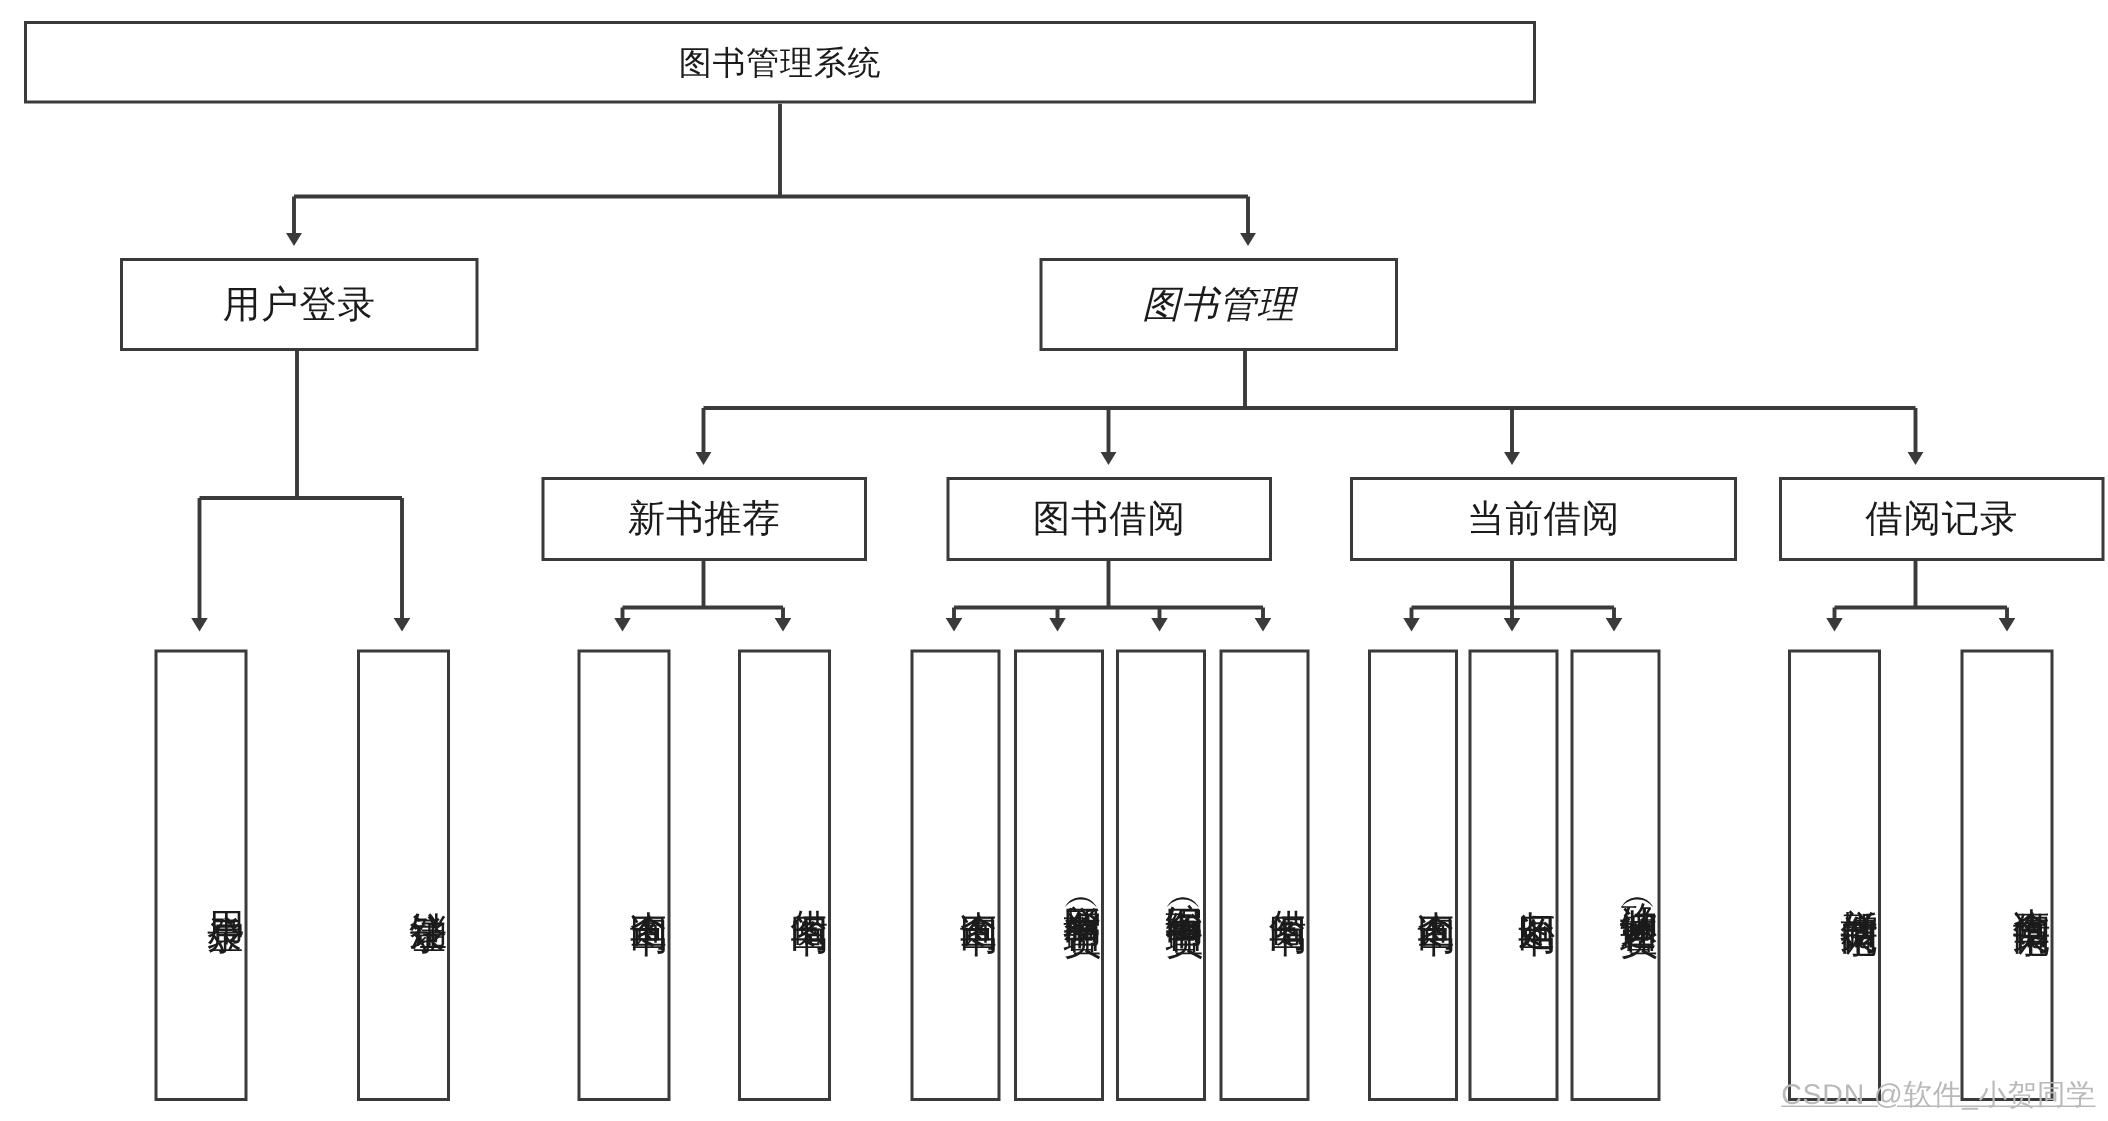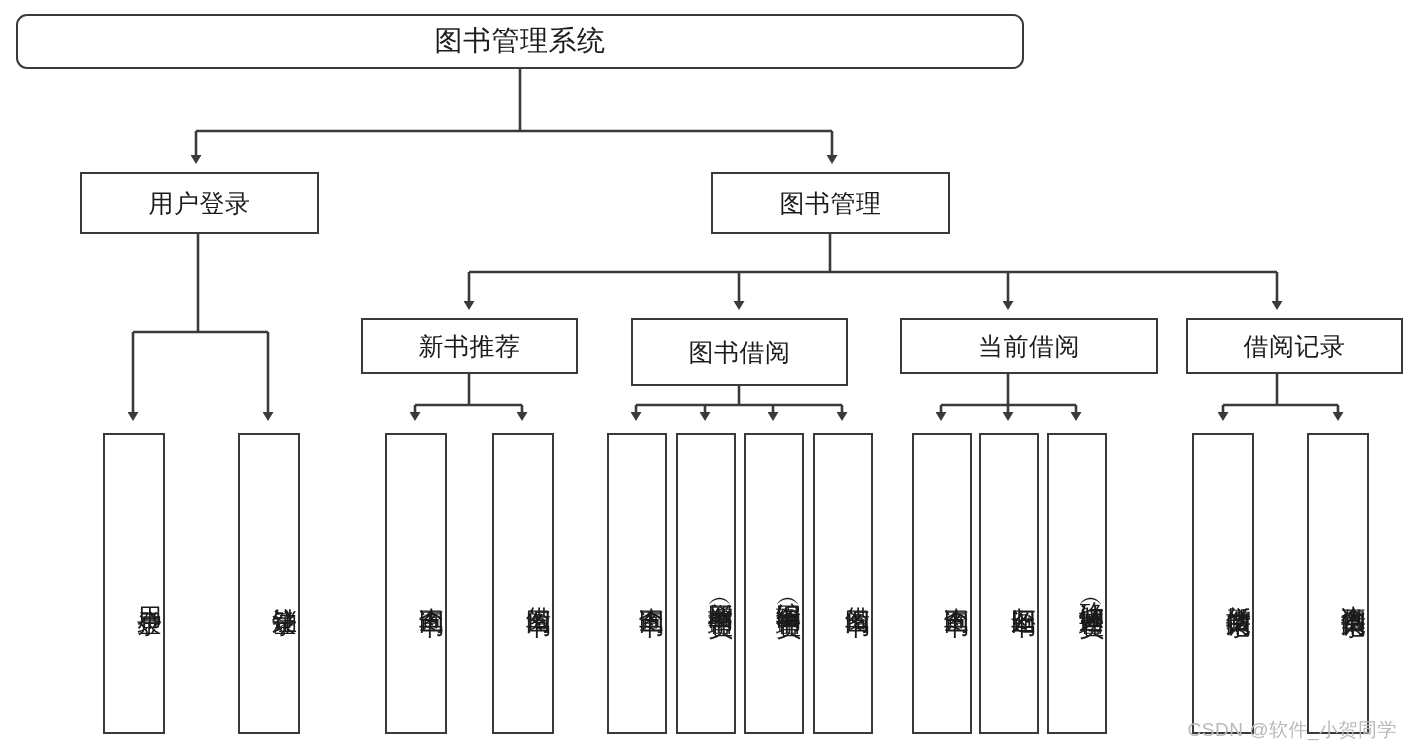--- a/index.html
+++ b/index.html
@@ -26,22 +26,21 @@
     align-items: center;
     justify-content: center;
     color: #1b1b1b;
     line-height: 1.08;
   }
   .node.horiz {
     font-size: 25px;
     letter-spacing: 0.5px;
   }
   .node.root {
-    font-size: 28px;
-    border-radius: 11px;
+    font-size: 22px;
   }
   .node.leaf {
     writing-mode: vertical-rl;
     text-orientation: upright;
     align-items: flex-start;
     justify-content: center;
     padding-top: 14px;
     font-size: 25px;
     letter-spacing: 2px;
   }
@@ -60,20 +59,21 @@
     pointer-events: none;
   }
   #watermark {
     position: absolute;
     right: 8px;
     bottom: 4px;
     font-size: 19px;
     color: #b9b9b9;
     letter-spacing: 0.5px;
     white-space: nowrap;
+    text-decoration: underline;
   }
 </style>
 </head>
 <body>
 
 <div id="diagram-root">
 
   <svg id="wires" viewBox="0 0 1405 747" xmlns="http://www.w3.org/2000/svg">
     <defs>
       <marker id="arrow" markerWidth="9" markerHeight="11" refX="1" refY="5.5" orient="auto" markerUnits="userSpaceOnUse">
@@ -124,28 +124,28 @@
     </g>
   </svg>
 
   <div class="node root horiz" style="left:16px; top:14px; width:1008px; height:55px;">
     <span class="label">图书管理系统</span>
   </div>
 
   <div class="node horiz" style="left:80px; top:172px; width:239px; height:62px;">
     <span class="label">用户登录</span>
   </div>
-  <div class="node horiz" style="left:711px; top:172px; width:239px; height:62px;">
+  <div class="node horiz" style="left:693px; top:172px; width:239px; height:62px;font-style:italic;">
     <span class="label">图书管理</span>
   </div>
 
   <div class="node horiz" style="left:361px; top:318px; width:217px; height:56px;text-align:right;">
     <span class="label">新书推荐</span>
   </div>
-  <div class="node horiz" style="left:631px; top:318px; width:217px; height:68px;">
+  <div class="node horiz" style="left:631px; top:318px; width:217px; height:56px;">
     <span class="label">图书借阅</span>
   </div>
   <div class="node horiz" style="left:900px; top:318px; width:258px; height:56px;">
     <span class="label">当前借阅</span>
   </div>
   <div class="node horiz" style="left:1169px; top:318px; width:217px; height:56px;margin-left:17px;">
     <span class="label">借阅记录</span>
   </div>
 
   <div class="node leaf" style="left:103px; top:433px; width:62px; height:301px;">

